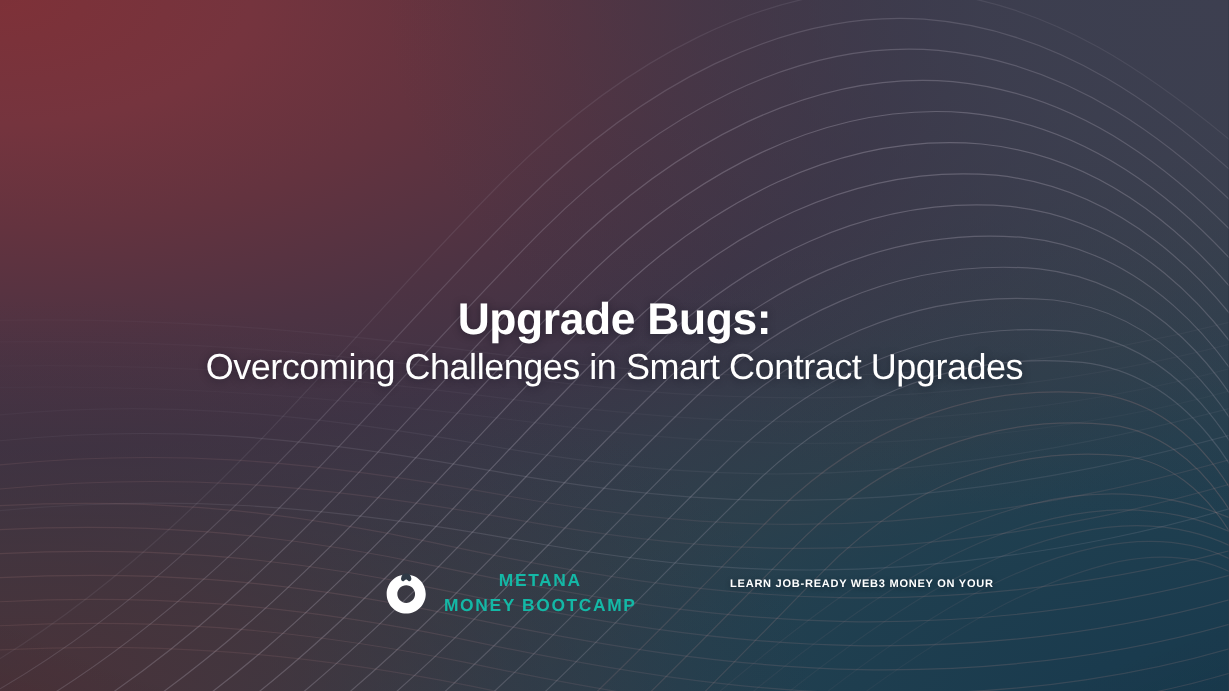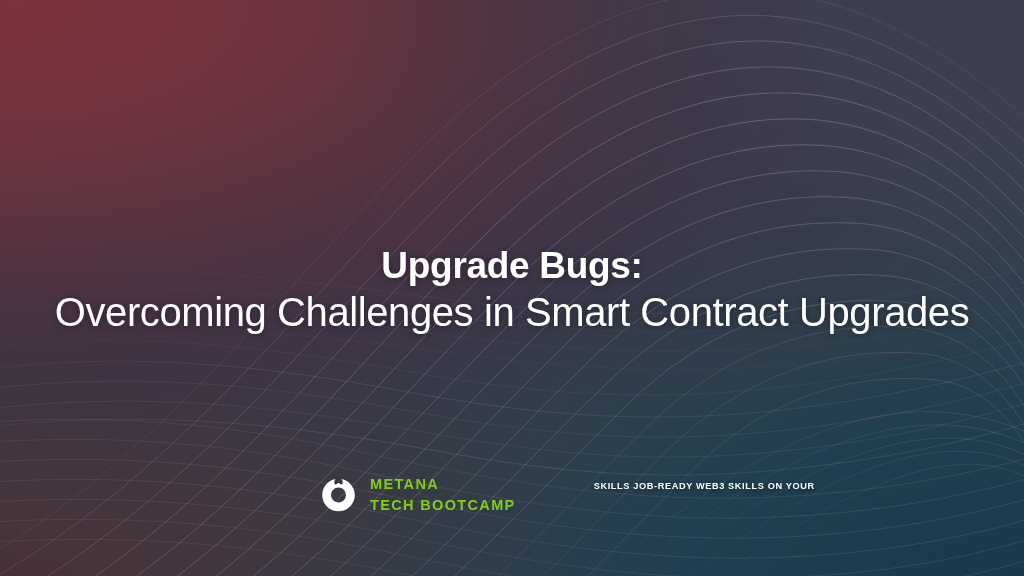--- a/index.html
+++ b/index.html
@@ -101,21 +101,21 @@
   .headline-line1 {
     display: block;
     font-size: 37px;
     font-weight: 700;
     letter-spacing: -0.3px;
     line-height: 1.08;
     text-shadow: 0 1px 7px rgba(10,12,24,0.42);
   }
   .headline-line2 {
     display: block;
-    font-size: 40px;
+    font-size: 30px;
     font-weight: 300;
     letter-spacing: -0.4px;
     line-height: 1.18;
     margin-top: 3px;
     text-shadow: 0 1px 7px rgba(10,12,24,0.42);
   }
 
   
   .footer {
     position: absolute;
@@ -131,26 +131,27 @@
     align-items: center;
   }
   .logo-mark {
     width: 37px;
     height: 37px;
     margin-top: 3px;
     flex: 0 0 auto;
   }
   .wordmark {
     margin-left: 13px;
-    color: #84cc16;
+    color: #14b8a6;
     font-size: 14.5px;
     font-weight: 700;
     letter-spacing: 1.35px;
     line-height: 1.46;
     white-space: nowrap;
+    text-align: center;
   }
   .wordmark span { display: block; }
 
   .tagline {
     margin-left: 78px;
     margin-top: 5px;
     color: #ffffff;
     font-size: 9.2px;
     font-weight: 700;
     letter-spacing: 0.62px;
@@ -255,23 +256,23 @@
   <div class="footer">
 
     <div class="brand">
       <svg class="logo-mark" viewBox="0 0 100 100" aria-hidden="true">
         <path fill="#ffffff" fill-rule="evenodd" d="M50 2 C 74.3 2 94 21.7 94 46 C 94 70.3 74.3 90 50 90 C 25.7 90 6 70.3 6 46 C 6 21.7 25.7 2 50 2 Z
                  M50 26 C 38.95 26 30 34.95 30 46 C 30 57.05 38.95 66 50 66 C 61.05 66 70 57.05 70 46 C 70 34.95 61.05 26 50 26 Z"></path>
         <path fill="#2f3a46" d="M50 -2 C 56 -2 60.5 3.5 61.5 10.5 C 62.2 15.4 58.6 19 55 16.4 C 52.6 14.7 51.4 13.4 50 13.4 C 48.6 13.4 47.4 14.7 45 16.4 C 41.4 19 37.8 15.4 38.5 10.5 C 39.5 3.5 44 -2 50 -2 Z"></path>
       </svg>
       <div class="wordmark">
         <span>METANA</span>
-        <span>TECH BOOTCAMP</span>
+        <span>MONEY BOOTCAMP</span>
       </div>
     </div>
 
     <div class="tagline">
-      <span>SKILLS JOB-READY WEB3 SKILLS ON YOUR</span>
+      <span>LEARN JOB-READY WEB3 MONEY ON YOUR</span>
     </div>
 
   </div>
 
 </div>
 
 </body></html>

